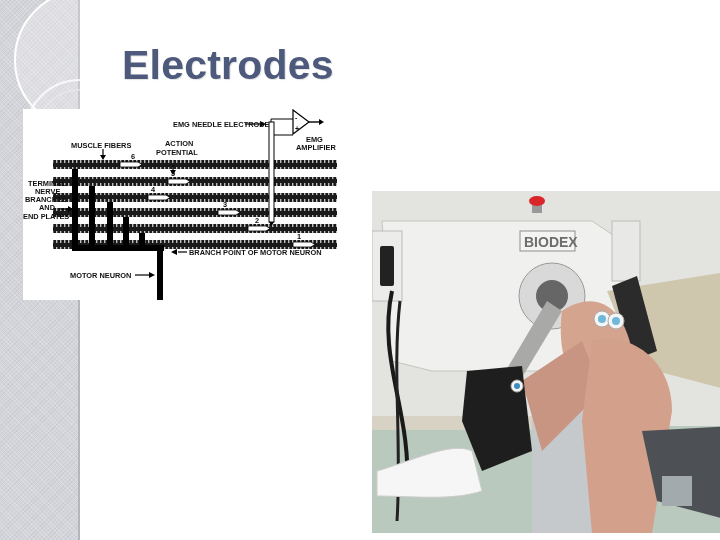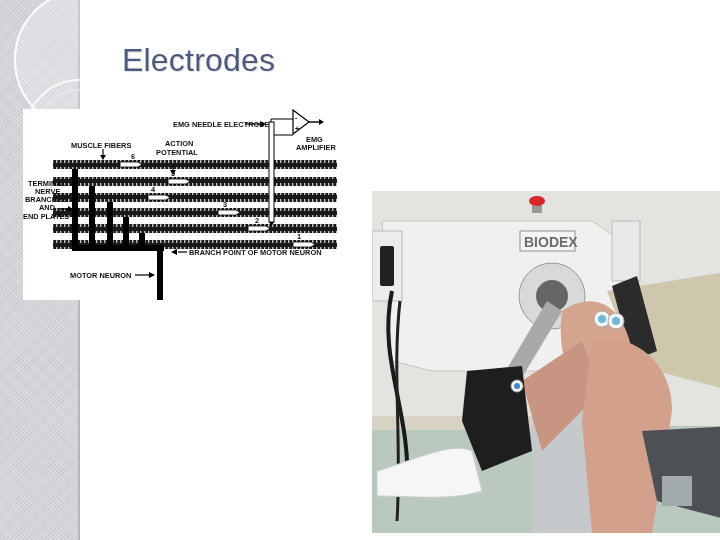--- a/index.html
+++ b/index.html
@@ -4,22 +4,22 @@
 <style>
   html, body { margin:0; padding:0; }
   body { width:720px; height:540px; position:relative; overflow:hidden; background:#ffffff; font-family:"Liberation Sans", sans-serif; }
   .side-strip { position:absolute; left:0; top:0; width:78px; height:540px;
     background-color:#d4d5da;
     background-image:
       repeating-linear-gradient(45deg, rgba(255,255,255,0.18) 0 1px, transparent 1px 3px),
       repeating-linear-gradient(-45deg, rgba(150,150,160,0.15) 0 1px, transparent 1px 3px);
     border-right:2px solid #b5b6bd; }
   .deco-arcs { position:absolute; left:0; top:0; width:80px; height:110px; overflow:hidden; }
-  .title { position:absolute; left:122px; top:42px; font-size:32px; color:#4d5a7c; letter-spacing:0.2px;
-    text-shadow:1px 1px 1px rgba(0,0,0,0.12); }
+  .title { position:absolute; left:122px; top:42px; font-size:41px; color:#4d5a7c; letter-spacing:0.2px;
+    text-shadow:1px 1px 1px rgba(0,0,0,0.12);font-weight:bold; }
   .diagram { position:absolute; left:23px; top:109px; width:314px; height:191px; background:#ffffff; }
   .diagram svg text { font-family:"Liberation Sans", sans-serif; font-size:7.4px; fill:#111; font-weight:bold; }
   .photo { position:absolute; left:372px; top:191px; width:360px; height:342px; overflow:hidden; background:#e6e6e3; }
 </style>
 </head>
 <body>
 
 <div class="side-strip"></div>
 <svg class="deco-arcs" viewBox="0 0 80 110" width="80" height="110">
   <circle cx="85" cy="60" r="70" fill="rgba(255,255,255,0.25)" stroke="#ffffff" stroke-width="2"></circle>

